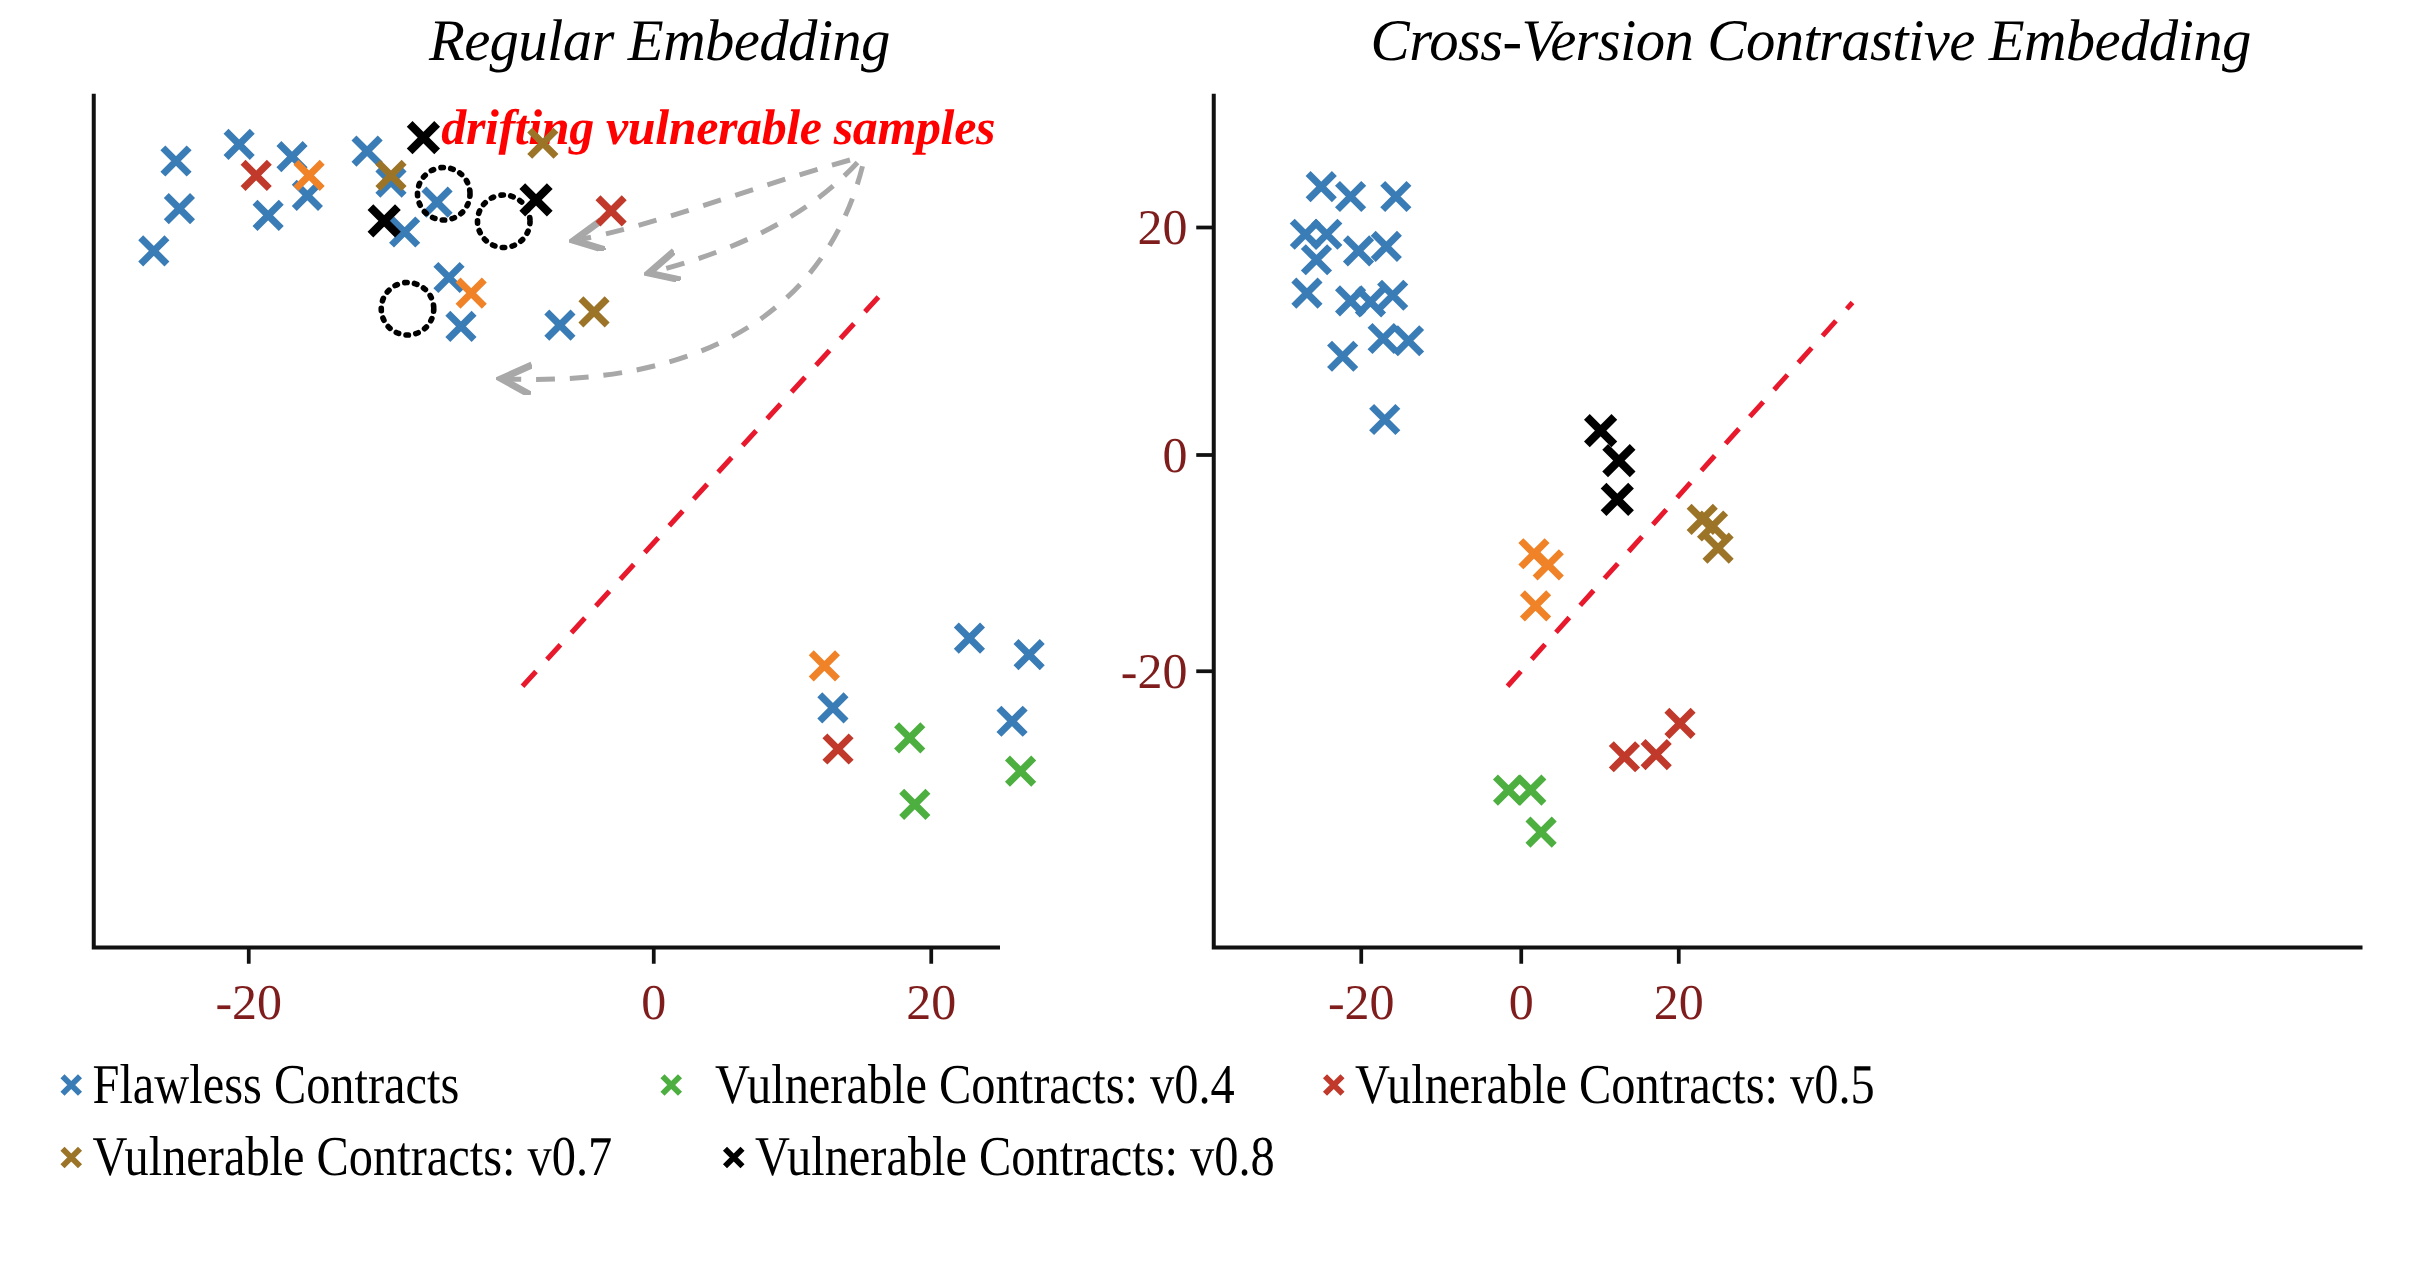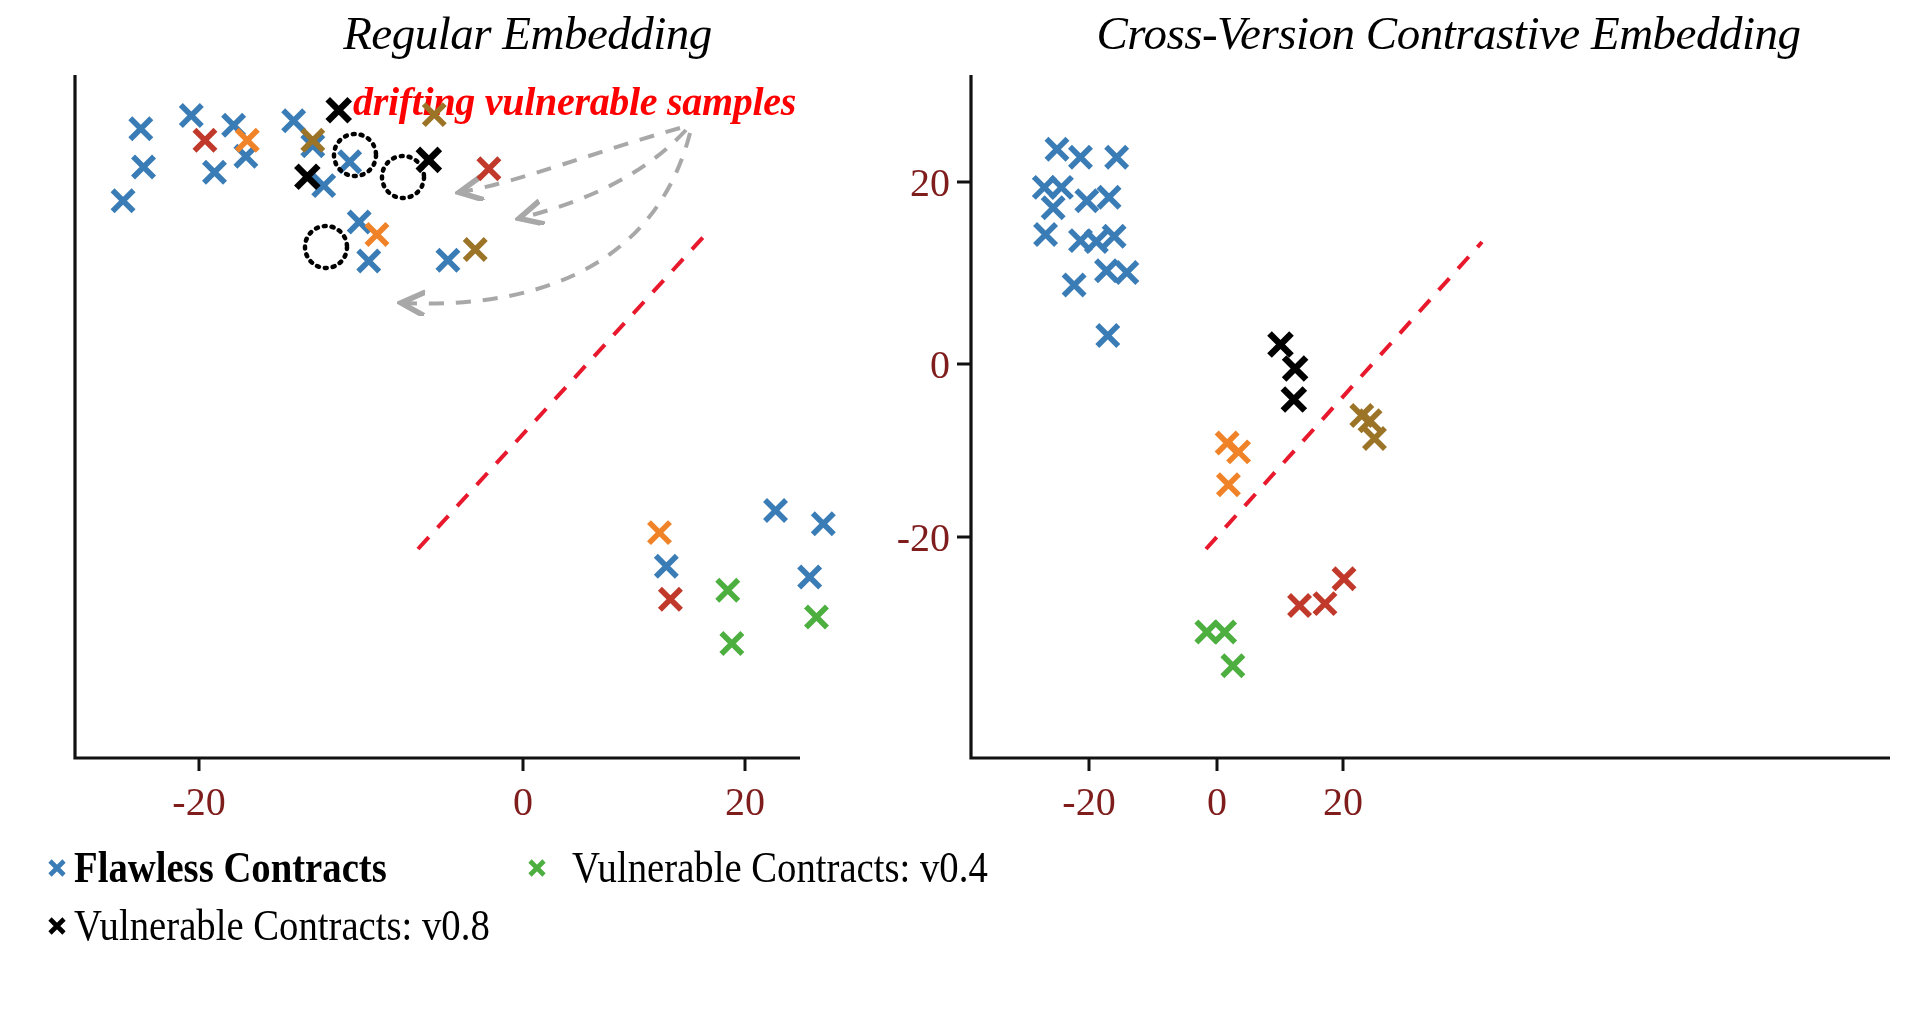--- a/index.html
+++ b/index.html
@@ -246,34 +246,46 @@
   <div class="tick-label xtick" style="left:1089px; top:778px;">-20</div>
   <div class="tick-label xtick" style="left:1217px; top:778px;">0</div>
   <div class="tick-label xtick" style="left:1343px; top:778px;">20</div>
 
   <div class="tick-label ytick" style="left:840px; top:182px; width:110px;">20</div>
   <div class="tick-label ytick" style="left:840px; top:364px; width:110px;">0</div>
   <div class="tick-label ytick" style="left:840px; top:537px; width:110px;">-20</div>
 
   <div id="legend">
     <div class="legend-row">
-      <div class="legend-entry" style="width:480px;font-weight:bold;">
+      <div class="legend-entry" style="width:480px;">
         <span class="legend-mark"><svg width="30" height="30" viewBox="0 0 30 30">
               <path d="M8,8 L22,22 M22,8 L8,22" stroke="#3a7cb5" stroke-width="4.6" stroke-linecap="butt" fill="none"></path>
             </svg></span>
         <span class="legend-label">Flawless Contracts</span>
       </div>
       <div class="legend-entry" style="width:530px;gap:18px;">
         <span class="legend-mark"><svg width="30" height="30" viewBox="0 0 30 30">
               <path d="M8,8 L22,22 M22,8 L8,22" stroke="#4caf3f" stroke-width="4.6" stroke-linecap="butt" fill="none"></path>
             </svg></span>
         <span class="legend-label">Vulnerable Contracts: v0.4</span>
+      </div>
+      <div class="legend-entry">
+        <span class="legend-mark"><svg width="30" height="30" viewBox="0 0 30 30">
+              <path d="M8,8 L22,22 M22,8 L8,22" stroke="#c0392b" stroke-width="4.6" stroke-linecap="butt" fill="none"></path>
+            </svg></span>
+        <span class="legend-label">Vulnerable Contracts: v0.5</span>
       </div>
     </div>
     <div class="legend-row">
+      <div class="legend-entry" style="width:530px;">
+        <span class="legend-mark"><svg width="30" height="30" viewBox="0 0 30 30">
+              <path d="M8,8 L22,22 M22,8 L8,22" stroke="#9c7428" stroke-width="4.6" stroke-linecap="butt" fill="none"></path>
+            </svg></span>
+        <span class="legend-label">Vulnerable Contracts: v0.7</span>
+      </div>
       <div class="legend-entry">
         <span class="legend-mark"><svg width="30" height="30" viewBox="0 0 30 30">
               <path d="M8,8 L22,22 M22,8 L8,22" stroke="#000000" stroke-width="4.6" stroke-linecap="butt" fill="none"></path>
             </svg></span>
         <span class="legend-label">Vulnerable Contracts: v0.8</span>
       </div>
     </div>
   </div>
 
 </div>

